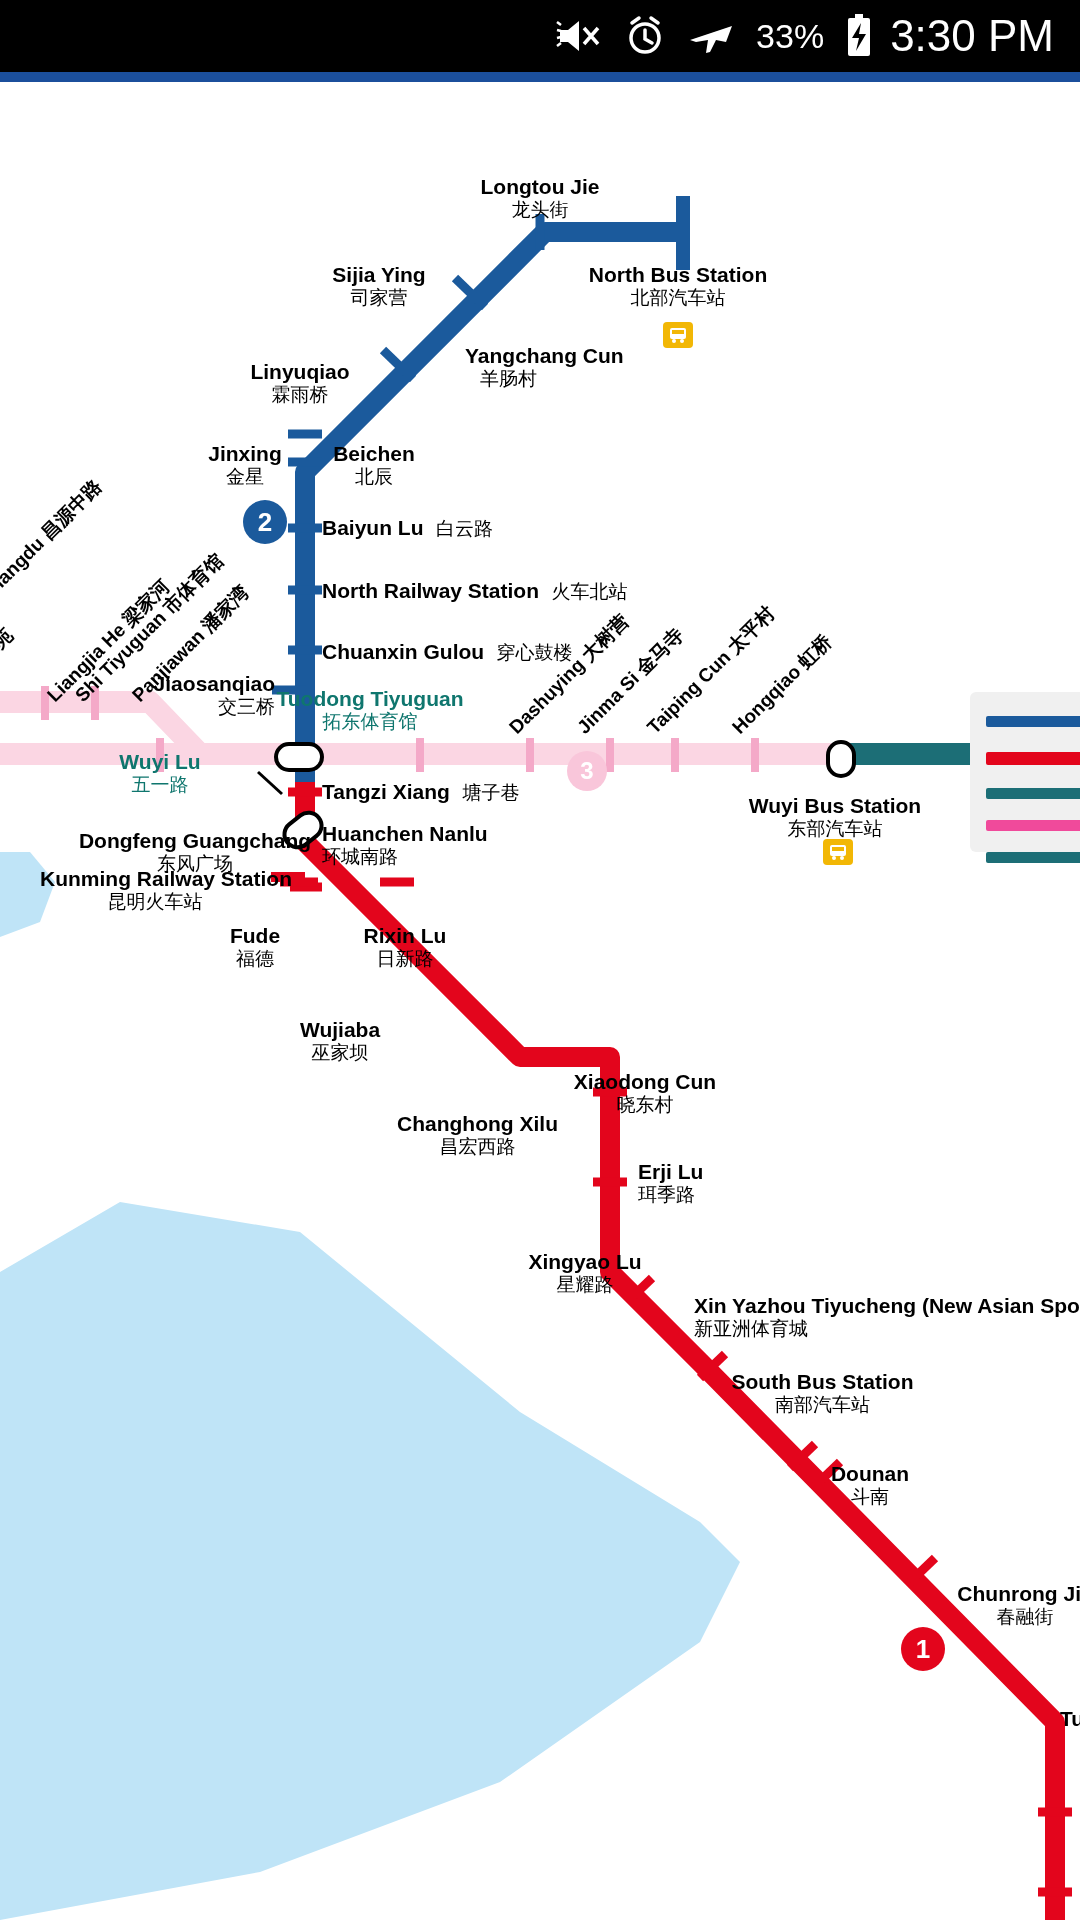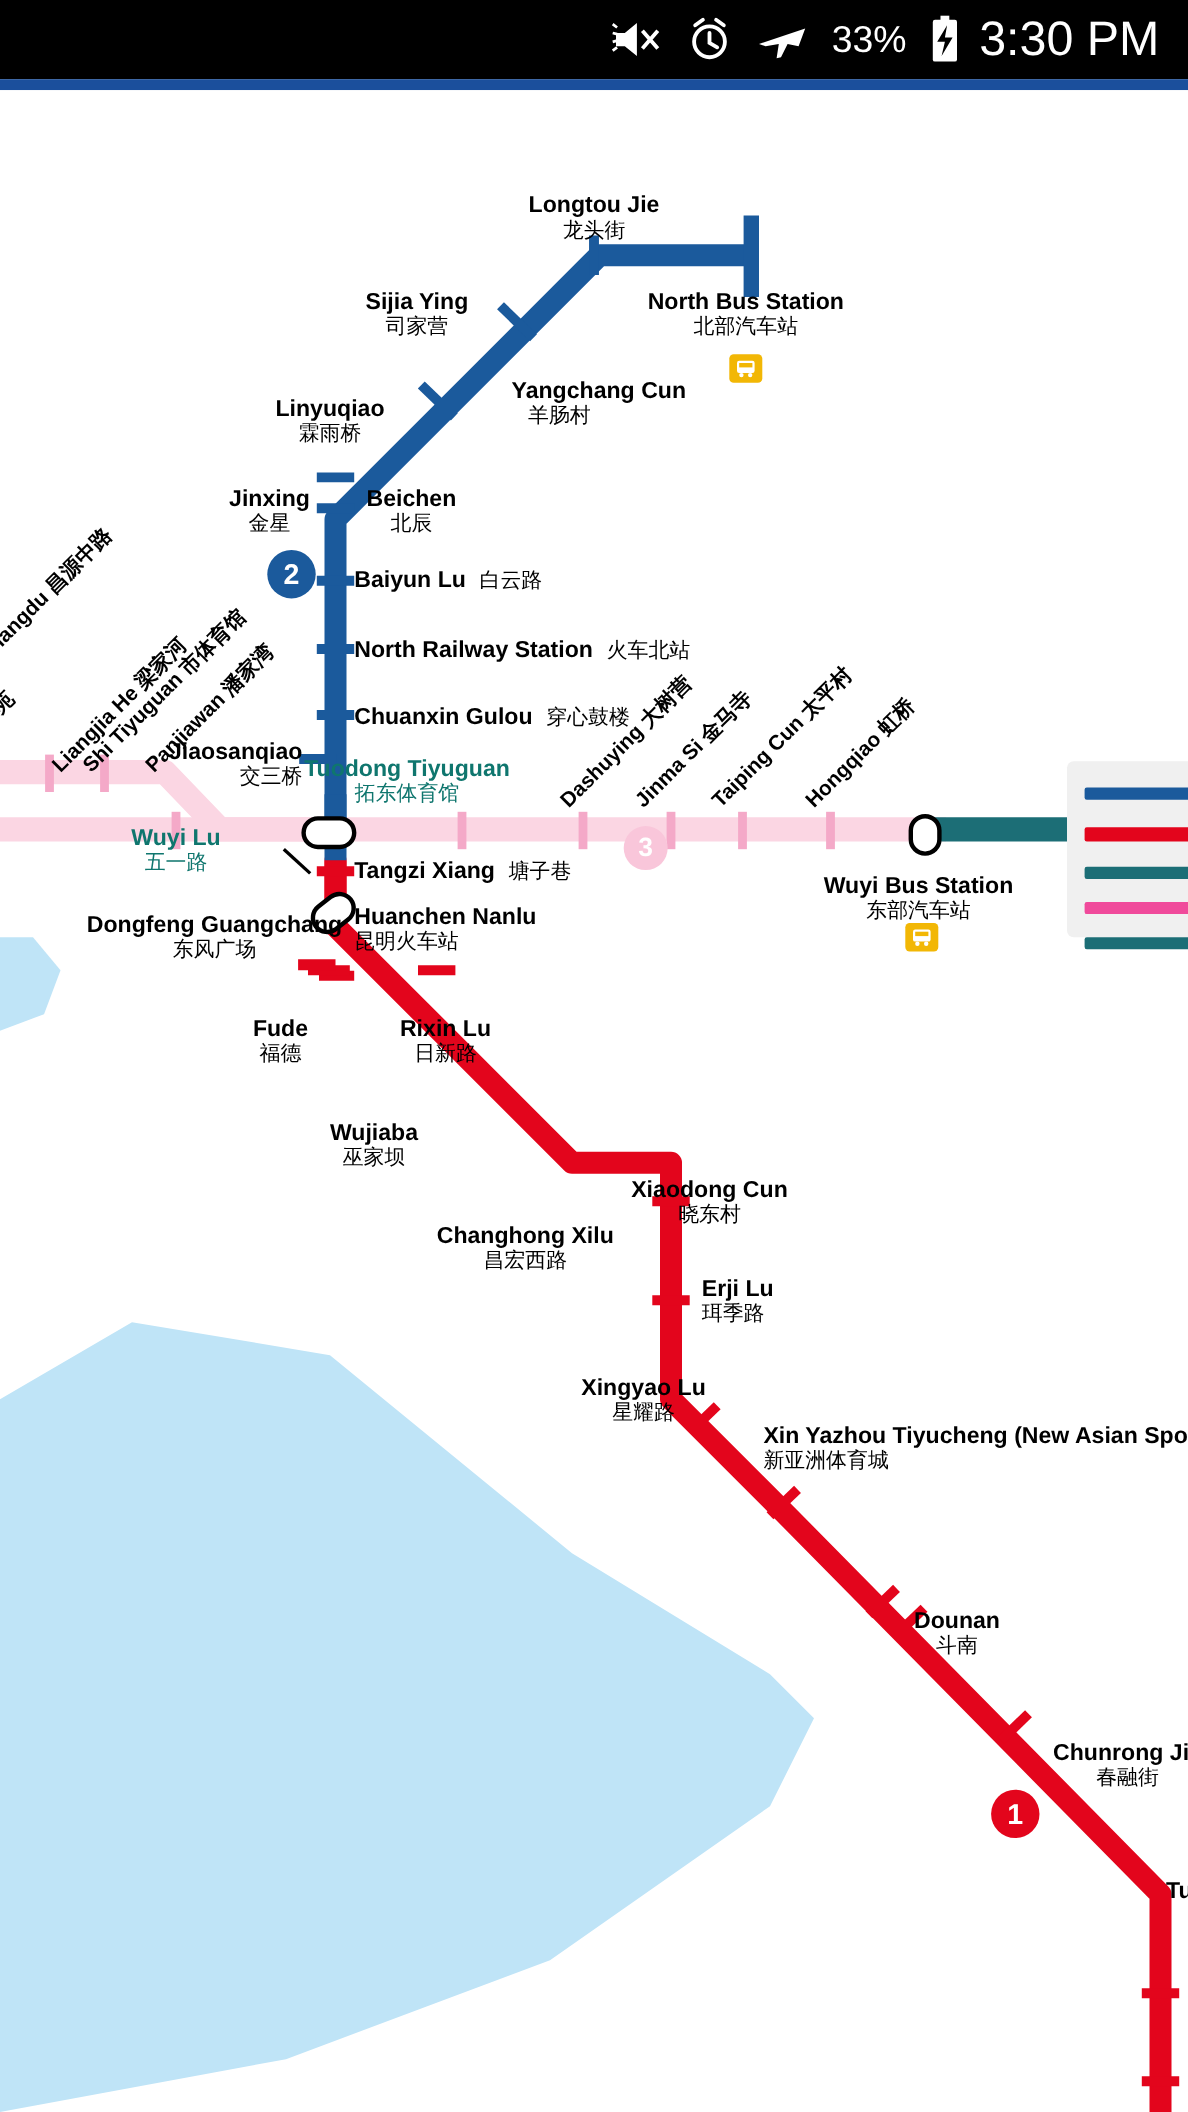--- a/index.html
+++ b/index.html
@@ -246,23 +246,27 @@
     <span class="cn" style="margin-left:8px;">塘子巷</span>
   </div>
 
   <div class="lbl ctr" style="left:50px;top:735px;width:290px;margin-top:12px;">
     <div class="en">Dongfeng Guangchang</div>
     <div class="cn">东风广场</div>
   </div>
 
   <div class="lbl" style="left:322px;top:740px;">
     <div class="en">Huanchen Nanlu</div>
+    <div class="cn">环城南路</div>
+  </div>
+
+  <div class="lbl ctr" style="left:40px;top:785px;width:230px;">
+    <div class="en">Kunming Railway Station</div>
     <div class="cn">昆明火车站</div>
   </div>
-
 
   <div class="lbl ctr" style="left:190px;top:842px;width:130px;">
     <div class="en">Fude</div>
     <div class="cn">福德</div>
   </div>
 
   <div class="lbl ctr" style="left:330px;top:842px;width:150px;">
     <div class="en">Rixin Lu</div>
     <div class="cn">日新路</div>
   </div>
@@ -290,20 +294,24 @@
   <div class="lbl ctr" style="left:490px;top:1168px;width:190px;">
     <div class="en">Xingyao Lu</div>
     <div class="cn">星耀路</div>
   </div>
 
   <div class="lbl" style="left:694px;top:1212px;">
     <div class="en">Xin Yazhou Tiyucheng (New Asian Sports City)</div>
     <div class="cn">新亚洲体育城</div>
   </div>
 
+  <div class="lbl ctr" style="left:705px;top:1288px;width:235px;">
+    <div class="en">South Bus Station</div>
+    <div class="cn">南部汽车站</div>
+  </div>
 
   <div class="lbl ctr" style="left:790px;top:1380px;width:160px;">
     <div class="en">Dounan</div>
     <div class="cn">斗南</div>
   </div>
 
   <div class="lbl ctr" style="left:930px;top:1500px;width:190px;">
     <div class="en">Chunrong Jie</div>
     <div class="cn">春融街</div>
   </div>

